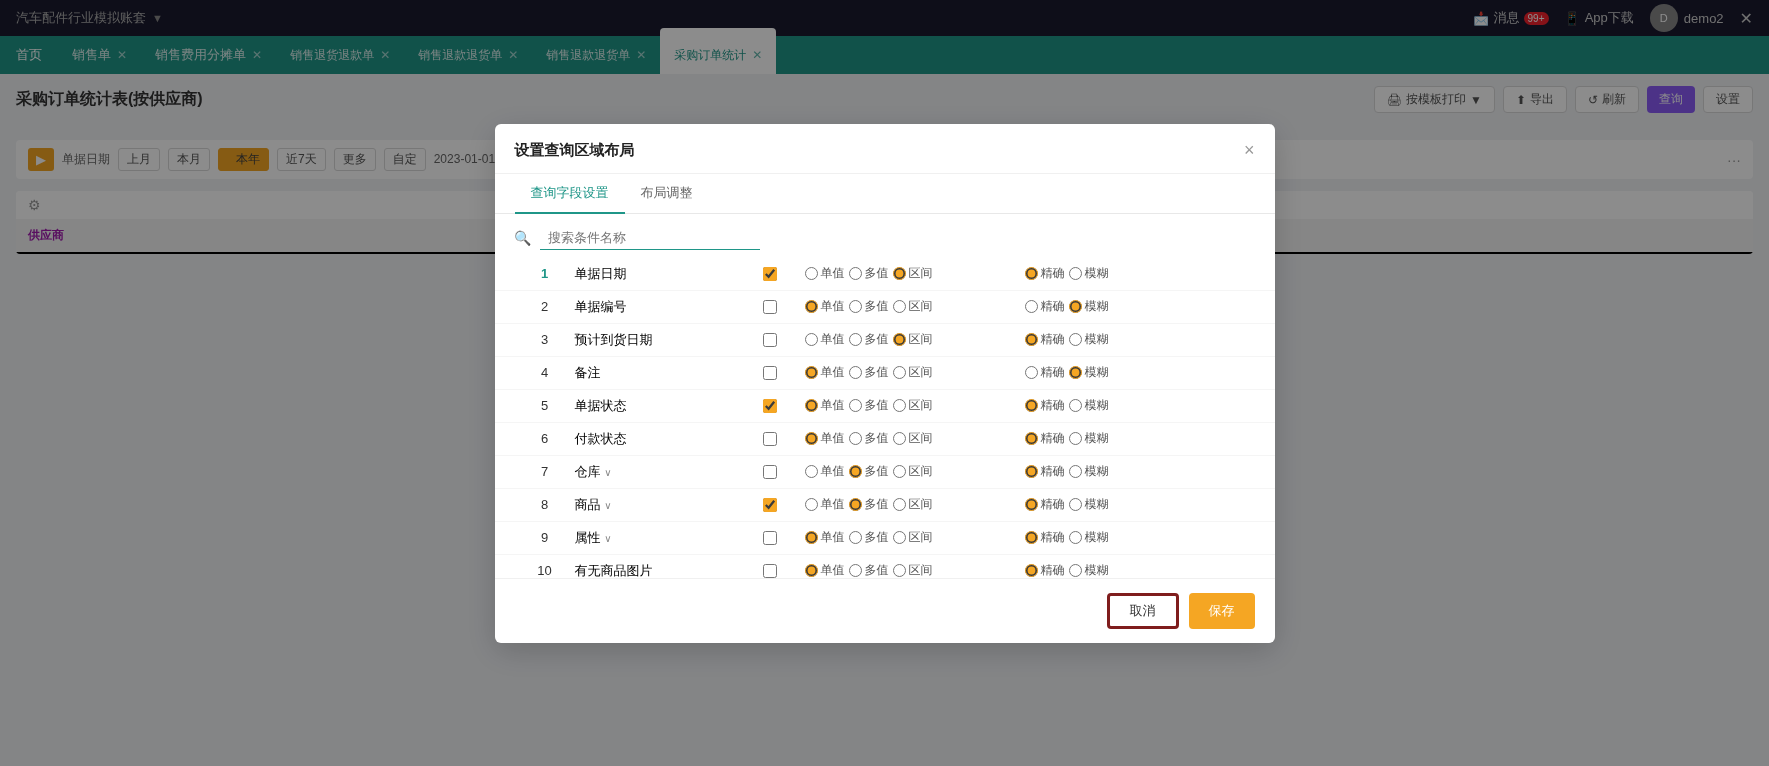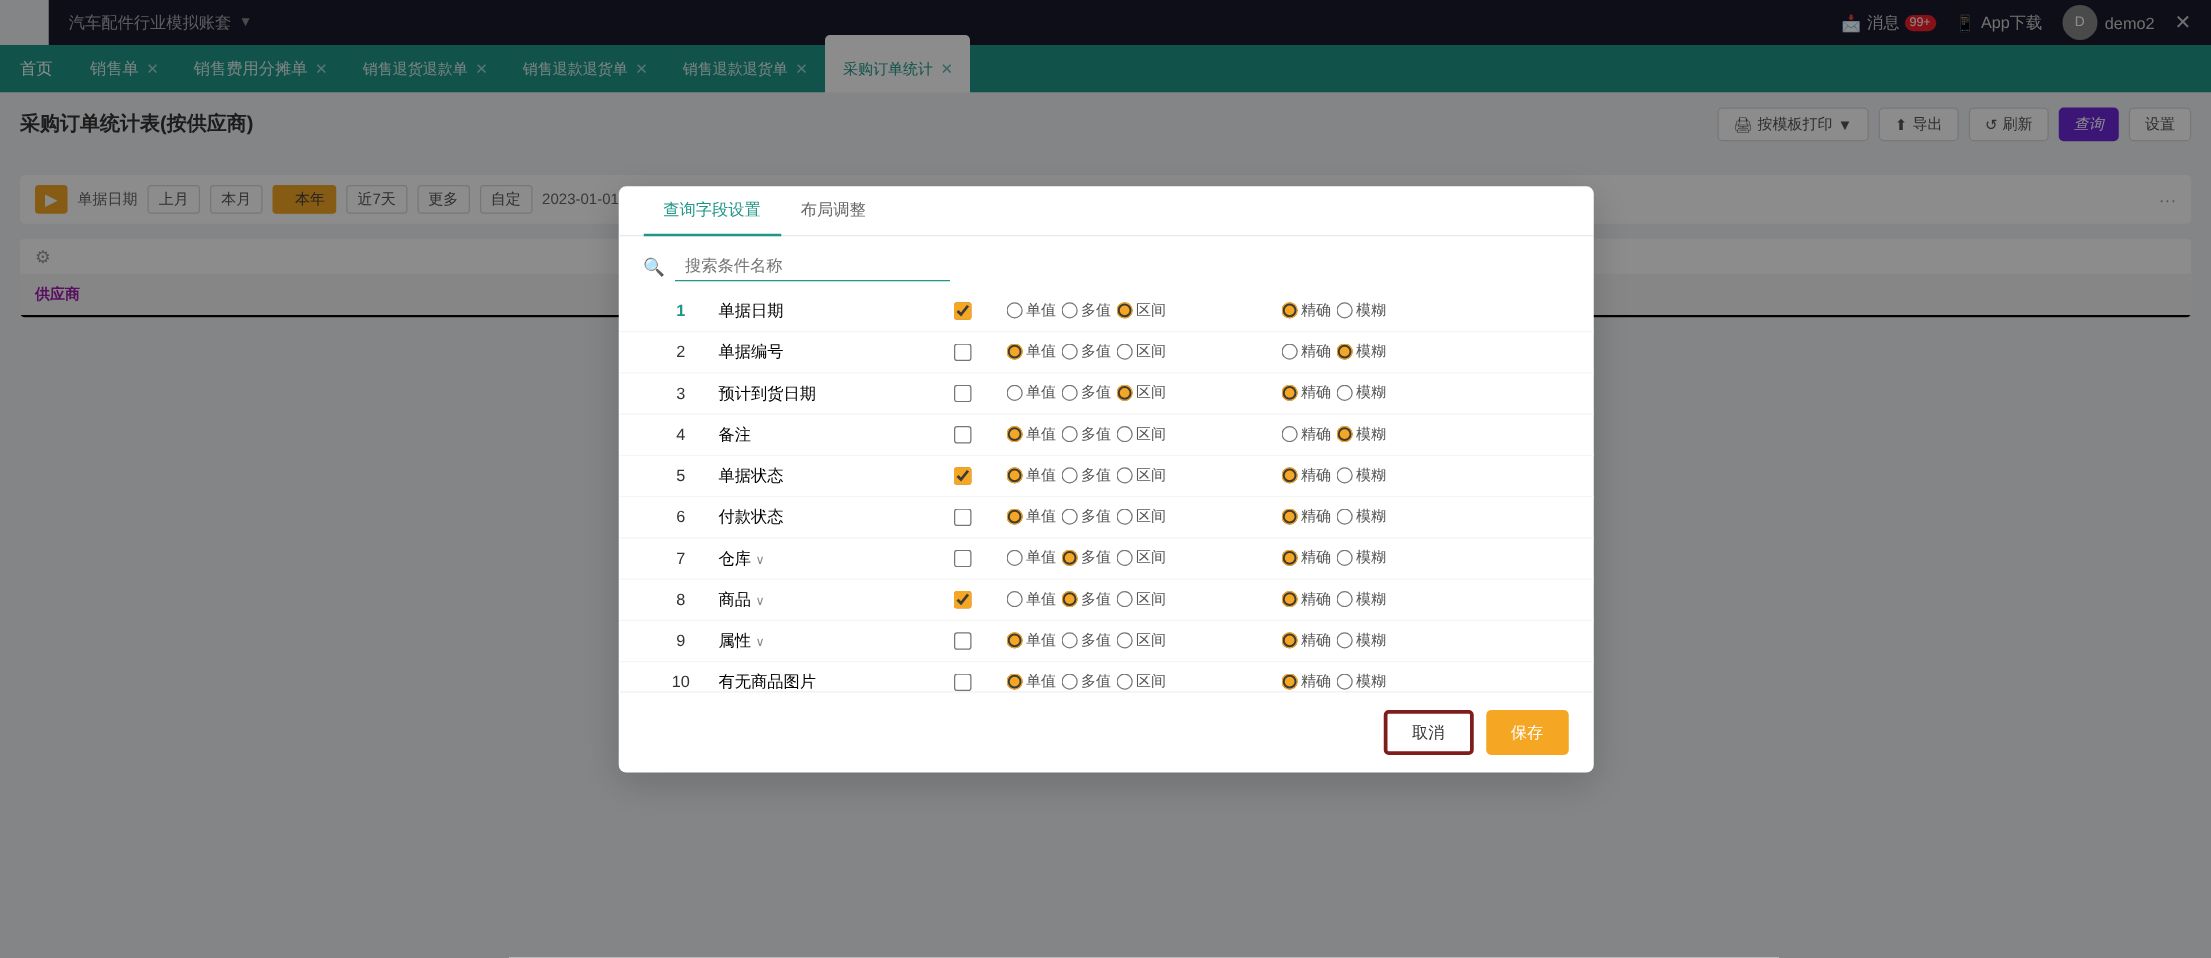--- a/index.html
+++ b/index.html
@@ -7,21 +7,20 @@
 
     
     .top-bar {
       background: #1a1a2e;
       height: 36px;
       display: flex;
       align-items: center;
       justify-content: space-between;
       padding: 0 16px;
       color: #ccc;
-      margin-left: 39px;
     }
     .top-bar-left { font-size: 13px; color: #aaa; display: flex; align-items: center; gap: 6px; }
     .top-bar-right { display: flex; align-items: center; gap: 16px; font-size: 13px; color: #ccc; }
     .notification-badge { background: #f5222d; color: white; font-size: 10px; padding: 1px 4px; border-radius: 8px; }
     .user-avatar { width: 28px; height: 28px; border-radius: 50%; background: #888; display: inline-flex; align-items: center; justify-content: center; color: white; font-size: 11px; }
 
     
     .tab-bar {
       background: #1f9688;
       height: 38px;
@@ -82,28 +81,27 @@
       border: 1px solid #d9d9d9;
       background: white;
       padding: 4px 12px;
       border-radius: 4px;
       cursor: pointer;
       font-size: 12px;
       color: #555;
       display: flex; align-items: center; gap: 4px;
     }
     .btn-orange {
-      background: #6d28d9;
+      background: #8b5cf6;
       color: white;
       border: none;
       padding: 4px 12px;
       border-radius: 4px;
       cursor: pointer;
       font-size: 12px;
-      font-style: italic;
     }
 
     
     .filter-row {
       display: flex;
       align-items: center;
       gap: 8px;
       margin-bottom: 12px;
       background: white;
       padding: 8px 12px;
@@ -374,20 +372,24 @@
       </thead>
       <tbody>
       </tbody>
     </table>
   </div>
 </div>
 
 <div class="overlay">
   <div class="dialog">
 
+    <div class="dialog-header">
+      <span class="dialog-title">设置查询区域布局</span>
+      <button class="dialog-close">×</button>
+    </div>
 
     <div class="dialog-tabs">
       <div class="dialog-tab active">
         <span>查询字段设置</span>
       </div>
       <div class="dialog-tab">
         <span>布局调整</span>
       </div>
     </div>
 

